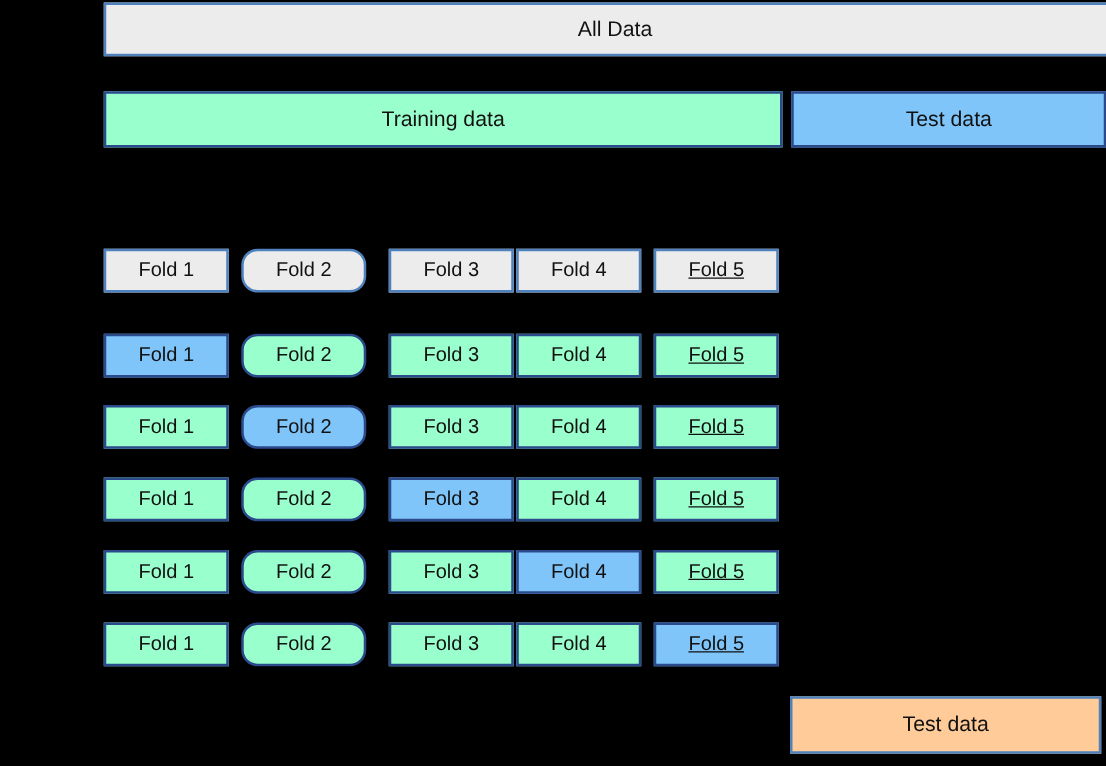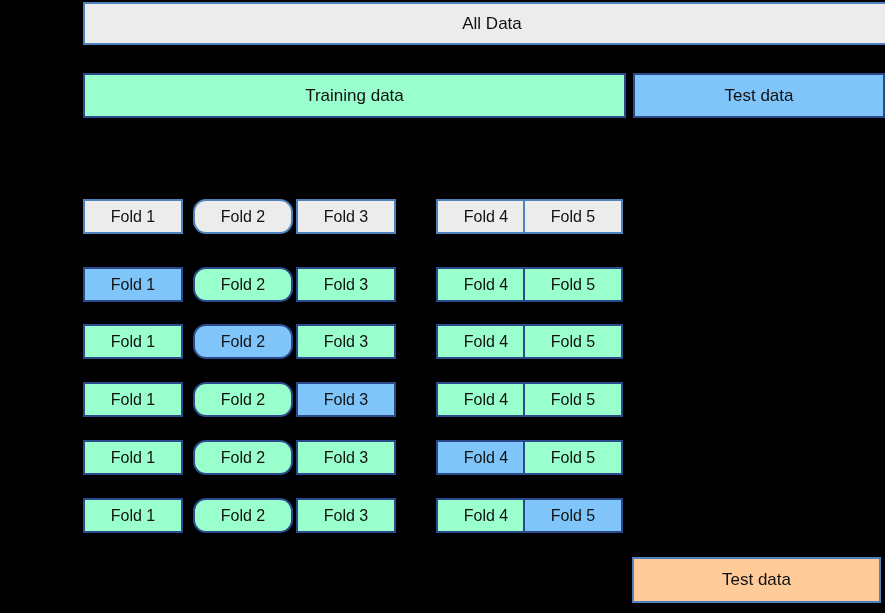--- a/index.html
+++ b/index.html
@@ -52,23 +52,23 @@
   .test-top   { left: 633px; top: 73px;  width: 252px; height: 45px; }
 
   
   .fold {
     width: 100px;
     height: 35px;
     font-size: 16px;
   }
   .c0 { left: 83px; }
   .c1 { left: 193px; border-radius: 13px; }
-  .c2 { left: 296px; }
-  .c3 { left: 436px; }
-  .c4 { left: 523px; }
+  .c2 { left: 311px; }
+  .c3 { left: 413px; }
+  .c4 { left: 523px; text-decoration: underline; }
 
   .rh { top: 199px; } 
   .r0 { top: 267px; }
   .r1 { top: 324px; }
   .r2 { top: 382px; }
   .r3 { top: 440px; }
   .r4 { top: 498px; }
 
   
   .final-test { left: 632px; top: 557px; width: 249px; height: 46px; }

